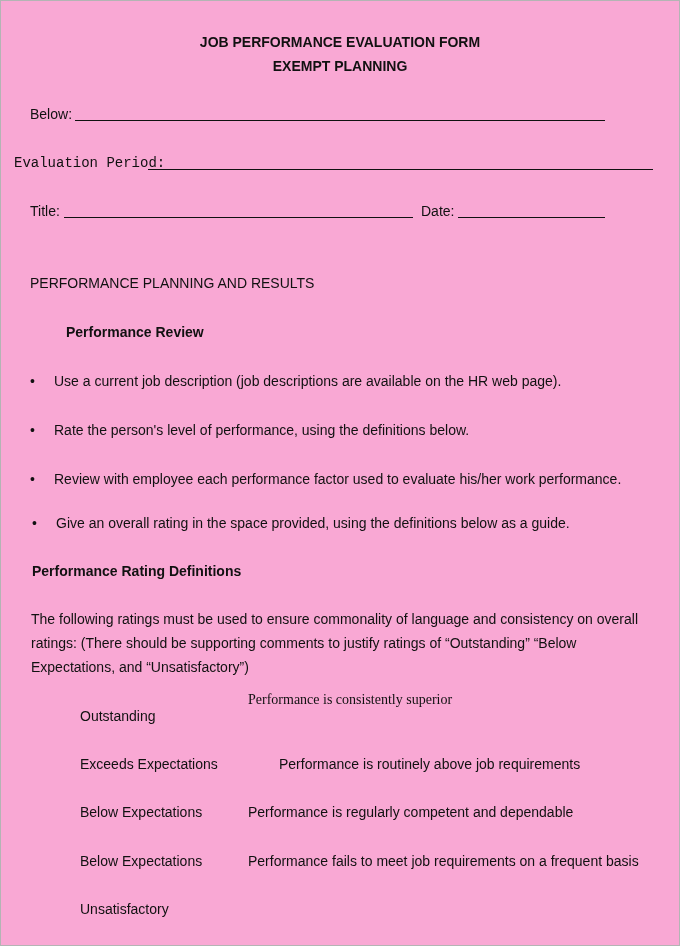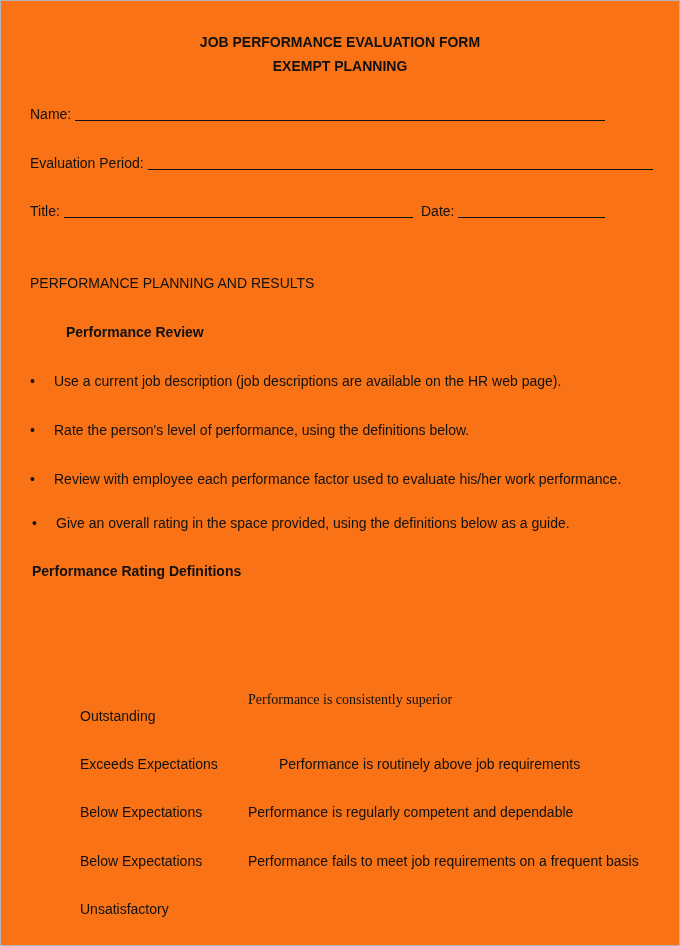--- a/index.html
+++ b/index.html
@@ -1,42 +1,42 @@
 <!DOCTYPE html>
 <html><head>
 <meta charset="utf-8">
 <style>
   html, body { margin:0; padding:0; background:#ffffff; }
   body { width:680px; height:946px; overflow:hidden; }
   .page {
     position:relative; width:678px; height:944px;
-    border:1px solid #b4b4b4; background:#f97316;
+    border:1px solid #b4b4b4; background:#f9a8d4;
     font-family:"Liberation Sans", sans-serif; color:#111; font-size:14px;
   }
   .abs { position:absolute; white-space:nowrap; }
   .title { font-weight:bold; font-size:14px; left:0; width:678px; text-align:center; }
   .label { font-size:14px; }
   .line { position:absolute; height:0; border-top:1px solid #111; }
   .bold { font-weight:bold; }
   .bullet-dot { font-size:14px; }
   .para { position:absolute; left:30px; width:620px; line-height:24px; font-size:14px; white-space:normal; }
 </style>
 </head>
 <body>
 
 <div class="page">
 
   <div class="abs title" style="top:33px;">JOB PERFORMANCE EVALUATION FORM</div>
   <div class="abs title" style="top:57px;">EXEMPT PLANNING</div>
 
-  <div class="abs label" style="left:29px; top:105px;">Name:</div>
+  <div class="abs label" style="left:29px; top:105px;">Below:</div>
   <div class="abs" style="left:74px; top:103px; width:530px; height:18px;"></div>
   <div class="line" style="left:74px; top:119px; width:530px;"></div>
 
-  <div class="abs label" style="left:29px; top:154px;">Evaluation Period:</div>
+  <div class="abs label" style="left:13px; top:154px;font-family:Liberation Mono, monospace;">Evaluation Period:</div>
   <div class="abs" style="left:147px; top:152px; width:505px; height:18px;"></div>
   <div class="line" style="left:147px; top:168px; width:505px;"></div>
 
   <div class="abs label" style="left:29px; top:202px;">Title:</div>
   <div class="abs" style="left:63px; top:200px; width:349px; height:18px;"></div>
   <div class="line" style="left:63px; top:216px; width:349px;"></div>
 
   <div class="abs label" style="left:420px; top:202px;">Date:</div>
   <div class="abs" style="left:457px; top:200px; width:147px; height:18px;"></div>
   <div class="line" style="left:457px; top:216px; width:147px;"></div>
@@ -60,20 +60,21 @@
   </div>
   <div class="abs" style="left:53px; top:470px;">Review with employee each performance factor used to evaluate his/her work performance.</div>
 
   <div class="abs" style="left:31px; top:514px;">
     <span class="bullet-dot">•</span>
   </div>
   <div class="abs" style="left:55px; top:514px;">Give an overall rating in the space provided, using the definitions below as a guide.</div>
 
   <div class="abs bold" style="left:31px; top:562px;">Performance Rating Definitions</div>
 
+  <div class="para" style="top:606px;">The following ratings must be used to ensure commonality of language and consistency on overall ratings: (There should be supporting comments to justify ratings of “Outstanding” “Below Expectations, and “Unsatisfactory”)</div>
 
   <div class="abs" style="left:79px; top:707px;">Outstanding</div>
   <div class="abs" style="left:247px; top:691px;font-family:Liberation Serif, serif;">Performance is consistently superior</div>
 
   <div class="abs" style="left:79px; top:755px;">Exceeds Expectations</div>
   <div class="abs" style="left:247px; top:755px;margin-left:31px;">Performance is routinely above job requirements</div>
 
   <div class="abs" style="left:79px; top:803px;">Below Expectations</div>
   <div class="abs" style="left:247px; top:803px;">Performance is regularly competent and dependable</div>
 

